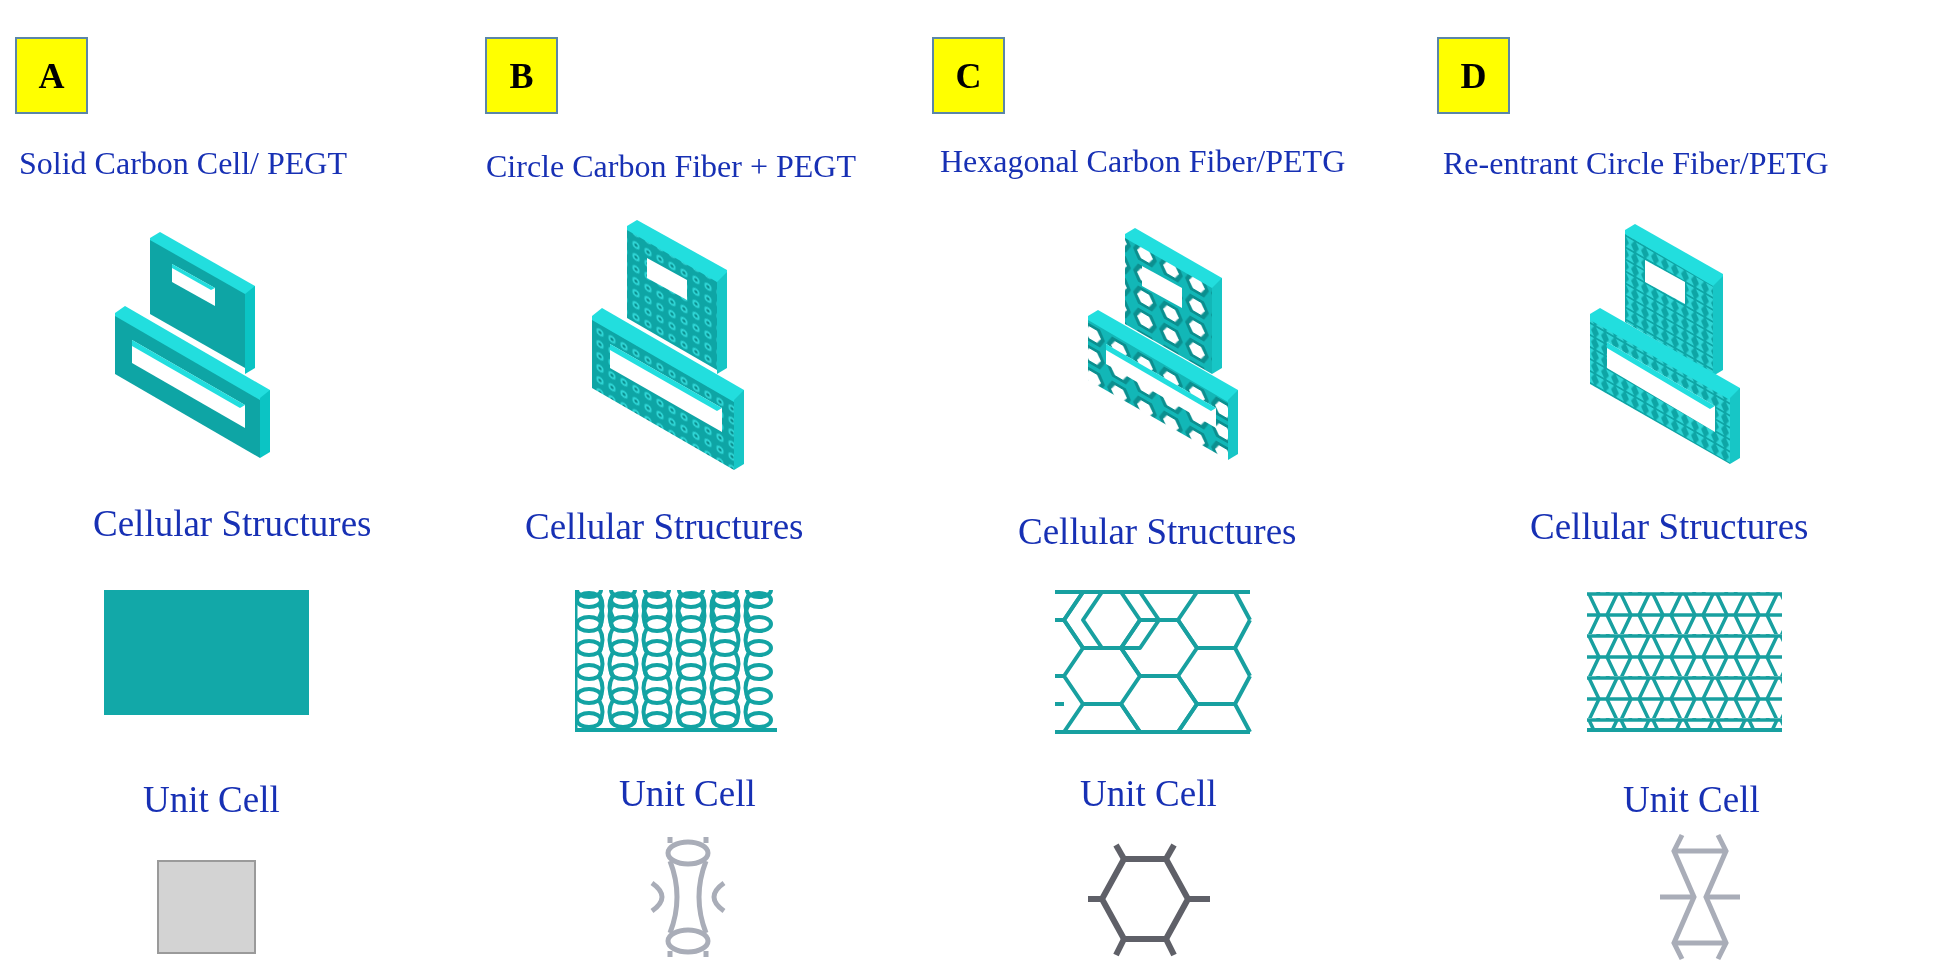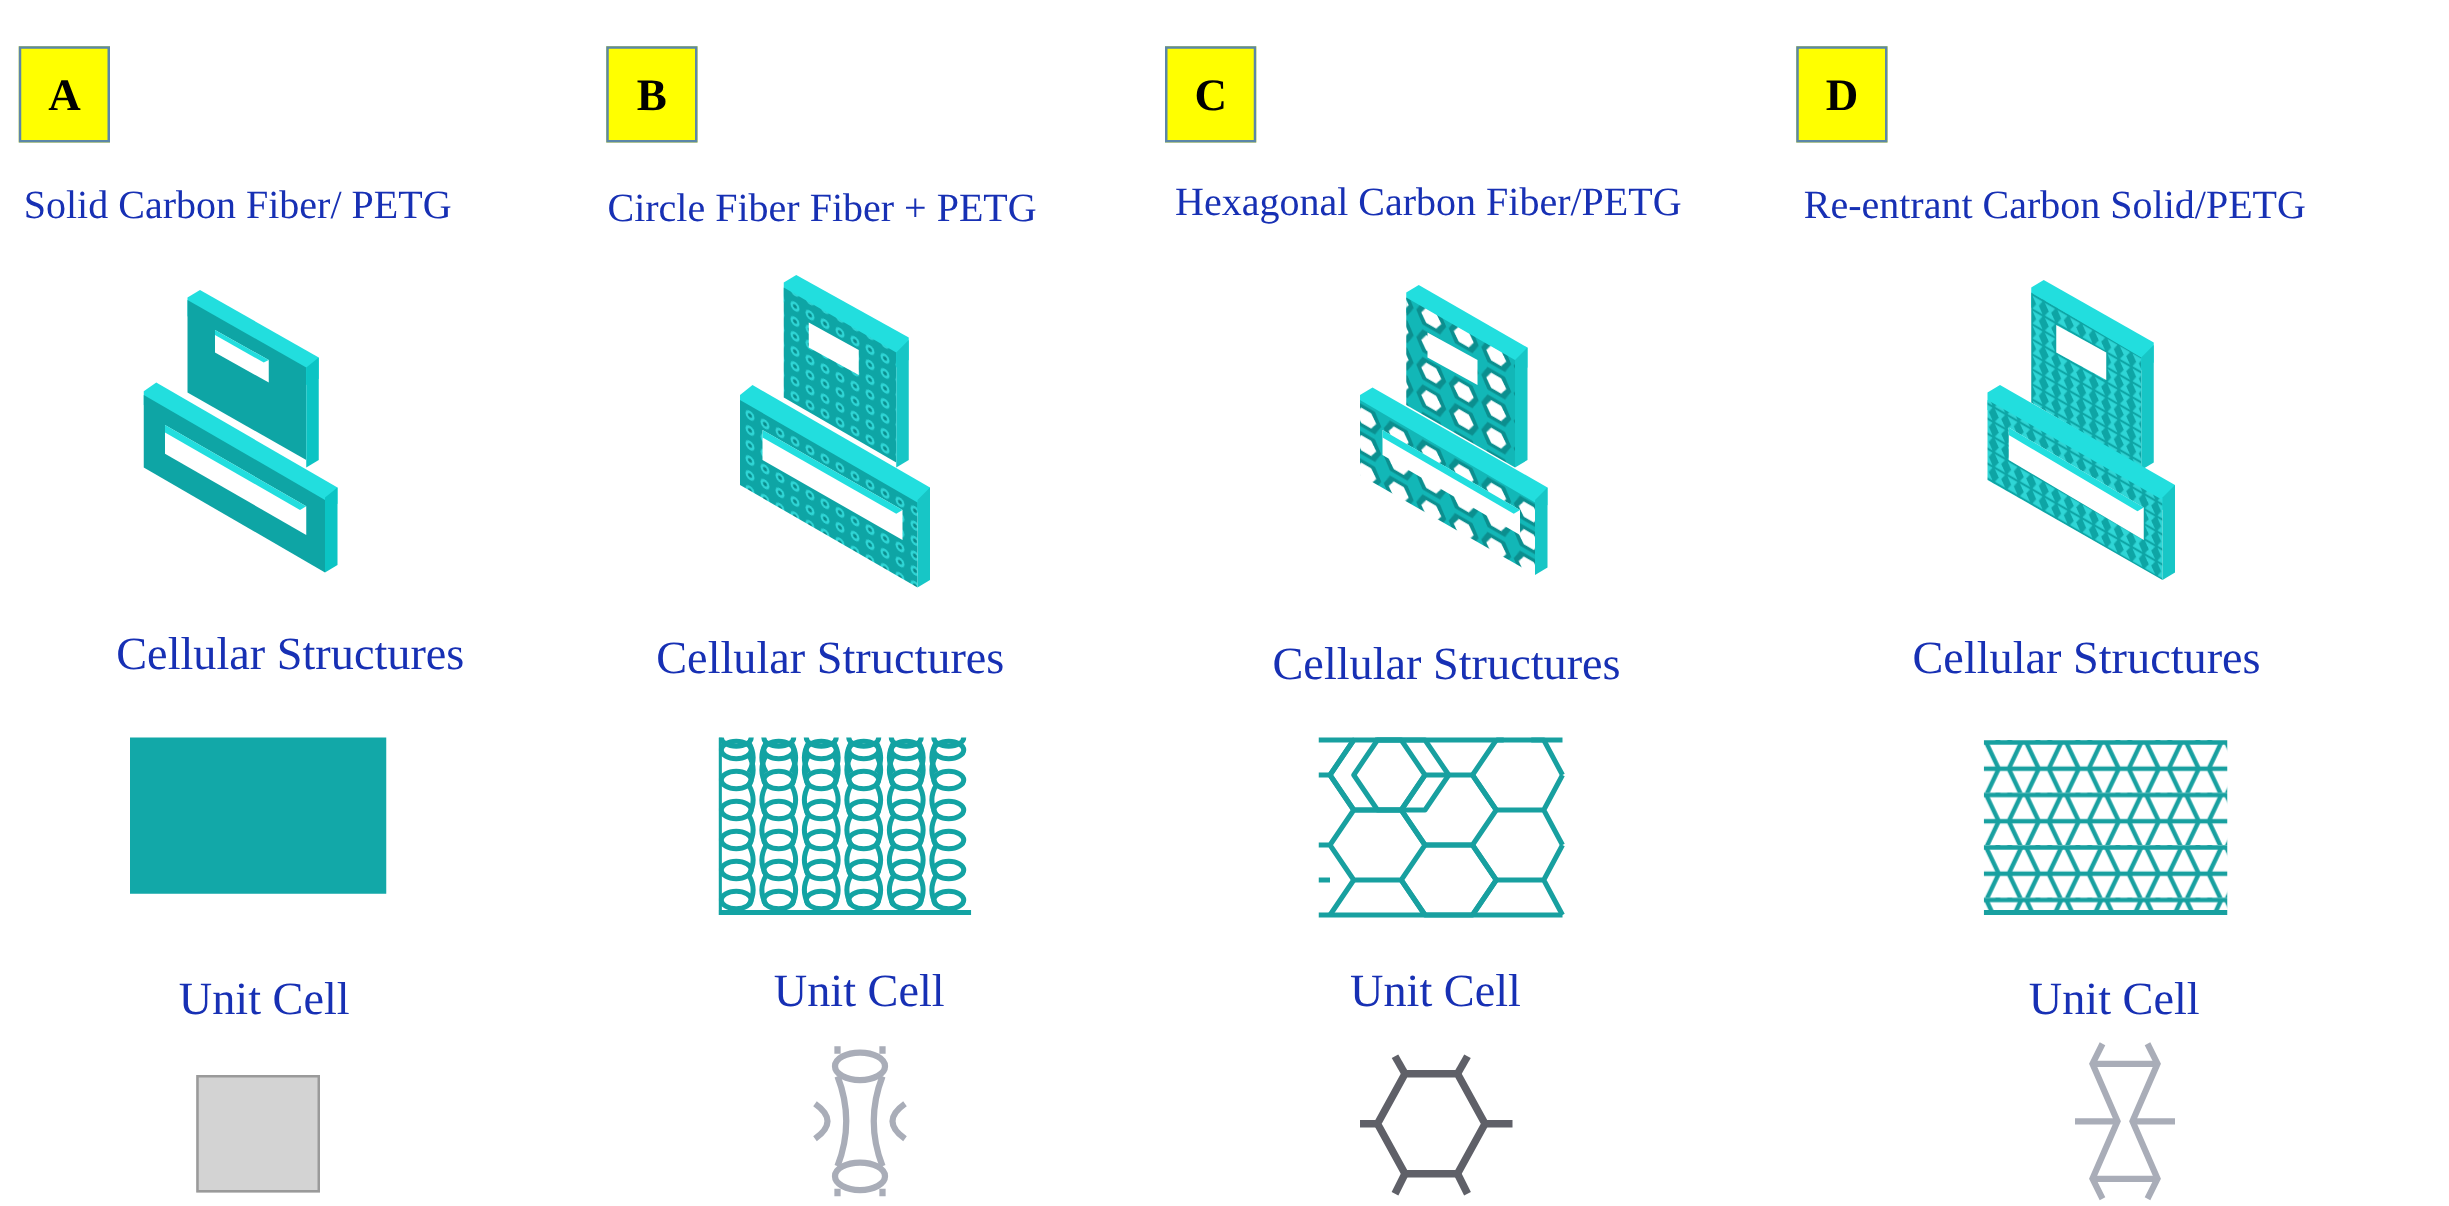--- a/index.html
+++ b/index.html
@@ -12,21 +12,21 @@
            font-weight:bold; font-size:36px; color:#000; }
   .title { position:absolute; font-size:32px; color:#1730b4; white-space:nowrap; }
   .label { position:absolute; font-size:37px; color:#1730b4; white-space:nowrap; }
   svg { position:absolute; overflow:visible; }
 </style>
 </head>
 <body>
 
 <div>
   <div class="badge" style="left:15px;top:37px;">A</div>
-  <div class="title" style="left:19px;top:145px;">Solid Carbon Fiber/ PETG</div>
+  <div class="title" style="left:19px;top:145px;">Solid Carbon Cell/ PEGT</div>
 
   <svg style="left:110px;top:228px;" width="180" height="240" viewBox="0 0 180 240">
     <g>
 
       <polygon points="40,10 50,4 145,58 145,75 135,80 40,25" fill="#22dede"></polygon>
       <polygon points="40,12 135,66 135,140 40,86" fill="#0ea5a5"></polygon>
       <polygon points="135,66 145,58 145,140 135,146" fill="#0bc4c4"></polygon>
 
       <polygon points="62,36 105,60 105,78 62,54" fill="#ffffff"></polygon>
       <polygon points="62,36 105,60 101,62 62,40" fill="#22dede"></polygon>
@@ -42,21 +42,21 @@
 
   <div class="label" style="left:93px;top:502px;">Cellular Structures</div>
   <div class="abs" style="left:104px;top:590px;width:205px;height:125px;background:#12a8a8;"></div>
 
   <div class="label" style="left:143px;top:778px;">Unit Cell</div>
   <div class="abs" style="left:157px;top:860px;width:99px;height:94px;background:#d3d3d3;border:2px solid #9a9a9a;box-sizing:border-box;"></div>
 </div>
 
 <div>
   <div class="badge" style="left:485px;top:37px;">B</div>
-  <div class="title" style="left:486px;top:148px;">Circle Fiber Fiber + PETG</div>
+  <div class="title" style="left:486px;top:148px;">Circle Carbon Fiber + PEGT</div>
 
   <svg style="left:582px;top:220px;" width="180" height="260" viewBox="0 0 180 260">
     <defs>
       <pattern id="dotsB" width="12" height="12" patternUnits="userSpaceOnUse" patternTransform="skewY(30)">
         <rect width="12" height="12" fill="#0ea5a5"></rect>
         <circle cx="6" cy="6" r="3.6" fill="#2fd6d6"></circle>
         <circle cx="6" cy="6" r="1.6" fill="#0b8c8c"></circle>
       </pattern>
     </defs>
     <polygon points="45,6 55,0 145,50 145,68 135,74 45,22" fill="#22dede"></polygon>
@@ -184,21 +184,21 @@
       <line x1="36" y1="16" x2="28" y2="2"></line>
       <line x1="78" y1="16" x2="86" y2="2"></line>
       <line x1="36" y1="96" x2="28" y2="112"></line>
       <line x1="78" y1="96" x2="86" y2="112"></line>
     </g>
   </svg>
 </div>
 
 <div>
   <div class="badge" style="left:1437px;top:37px;">D</div>
-  <div class="title" style="left:1443px;top:145px;">Re-entrant Carbon Solid/PETG</div>
+  <div class="title" style="left:1443px;top:145px;">Re-entrant Circle Fiber/PETG</div>
 
   <svg style="left:1585px;top:224px;" width="170" height="250" viewBox="0 0 170 250">
     <defs>
       <pattern id="reD" width="10" height="12" patternUnits="userSpaceOnUse" patternTransform="skewY(30)">
         <rect width="10" height="12" fill="#0ea5a5"></rect>
         <polygon points="1,1 9,1 6,6 9,11 1,11 4,6" fill="#2fd6d6"></polygon>
       </pattern>
     </defs>
     <polygon points="40,6 50,0 138,50 138,66 128,72 40,22" fill="#22dede"></polygon>
     <polygon points="40,10 128,62 128,150 40,98" fill="url(#reD)"></polygon>

